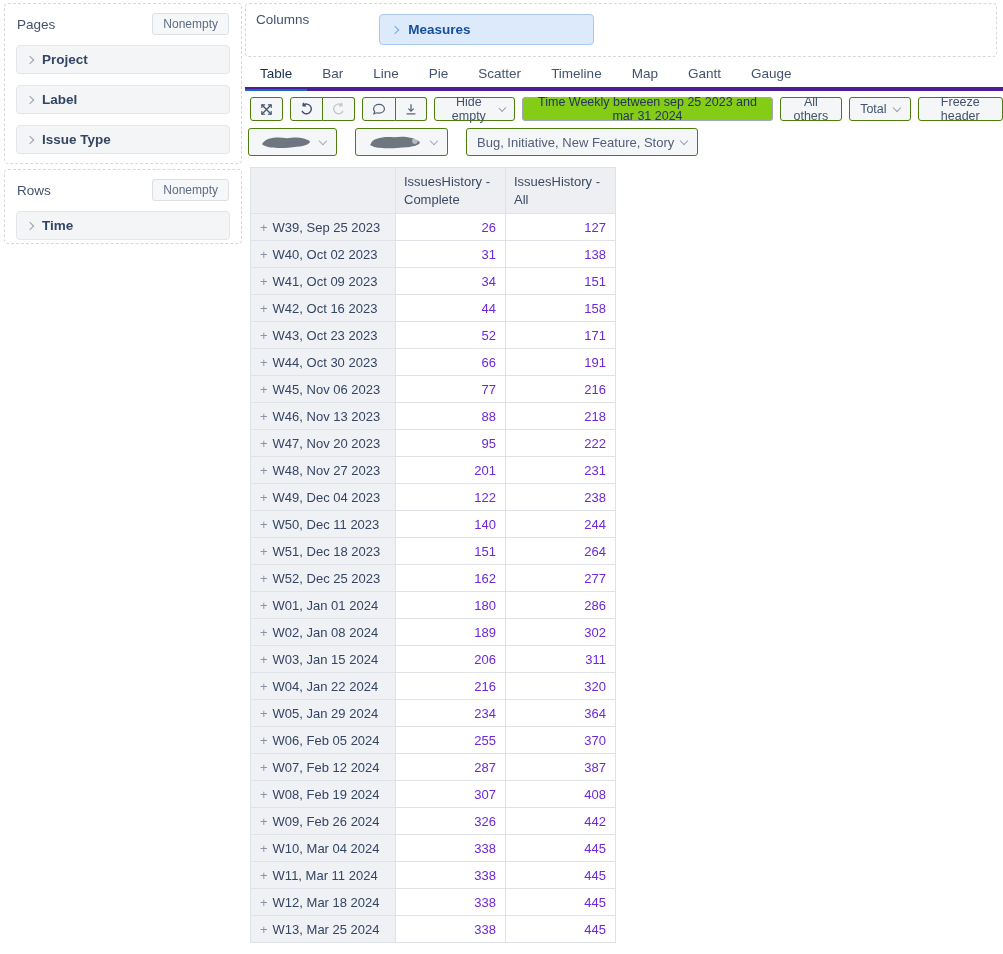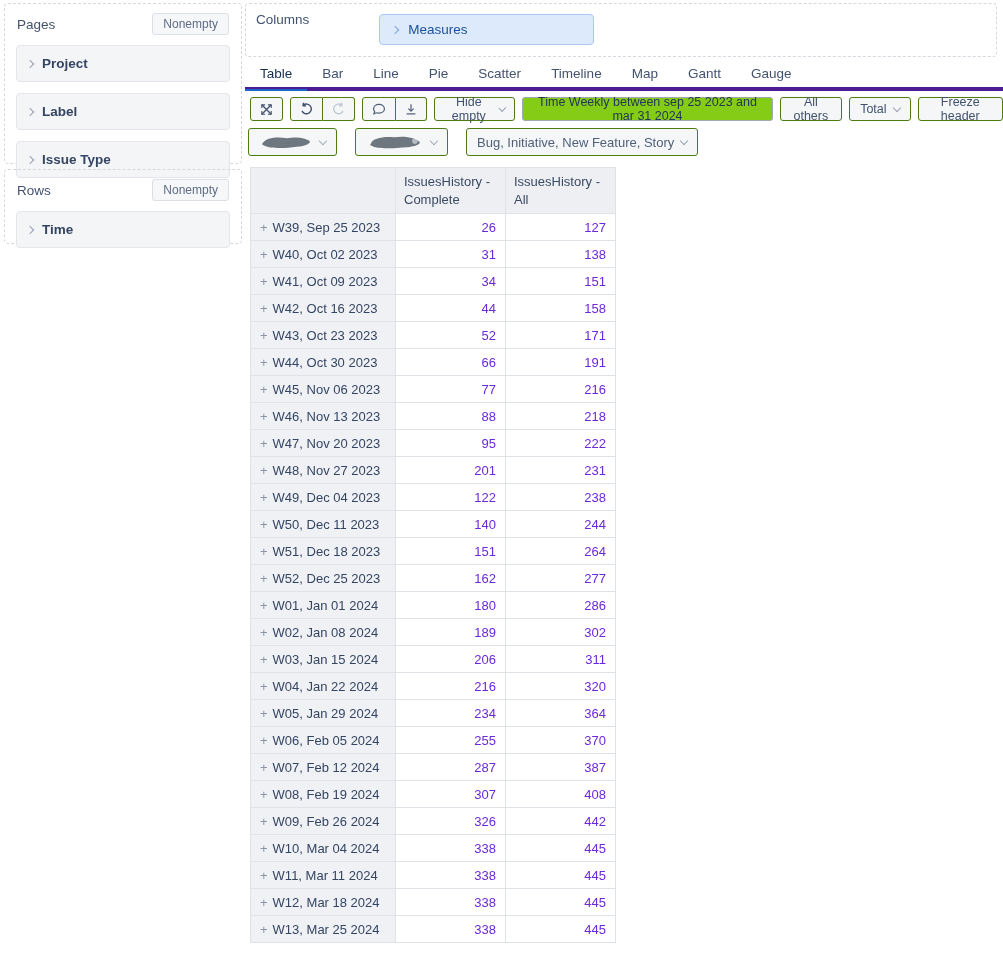--- a/index.html
+++ b/index.html
@@ -18,35 +18,35 @@
   .zone-title { font-size:13.5px; color:#42526e; }
   .btn-nonempty {
     background:#f6f7f9; border:1px solid #dcdfe4; border-radius:3px;
     color:#5e6c84; font-size:12px; padding:3px 10px; cursor:pointer;
     font-family:inherit;
   }
   
   .dim-panel {
     display:flex; align-items:center; gap:9px;
     background:#f4f5f7; border:1px solid #e3e5ea; border-radius:4px;
-    height:37px; padding:0 10px; margin-bottom:11px; cursor:pointer;
+    height:29px; padding:0 10px; margin-bottom:11px; cursor:pointer;
   }
   .dim-label { font-weight:bold; font-size:13.5px; color:#344563; }
   .chev { display:inline-block; width:6px; height:6px; border-right:1.5px solid #98a1b0; border-bottom:1.5px solid #98a1b0; }
   .chev-right { transform:rotate(-45deg); margin-top:1px; }
   .chev-down  { transform:rotate(45deg); margin-top:-3px; }
   .chev-blue  { border-color:#7fa8dd; }
   
   .chip-measures {
     display:flex; align-items:center; gap:10px;
     background:#ddeafb; border:1px solid #a9c9f2; border-radius:4px;
     width:215px; height:31px; padding:0 12px; margin-left:52px; margin-top:2px;
     cursor:pointer;
   }
-  .chip-measures .label { color:#174f9c; font-weight:normal; font-size:13.5px; }
+  .chip-measures .label { color:#174f9c; font-weight:bold; font-size:13.5px; }
   
   .tabs {
     position:absolute; left:245px; top:62px; width:758px; height:29px;
     display:flex; border-bottom:4px solid #4c1d95;
   }
   .tab {
     padding:4px 15px 0 15px; font-size:13.5px; color:#42526e; cursor:pointer;
     border-bottom:2px solid transparent; height:29px;
   }
   .tab.active { color:#172b4d; border-bottom:2px solid #1b66c9; }

